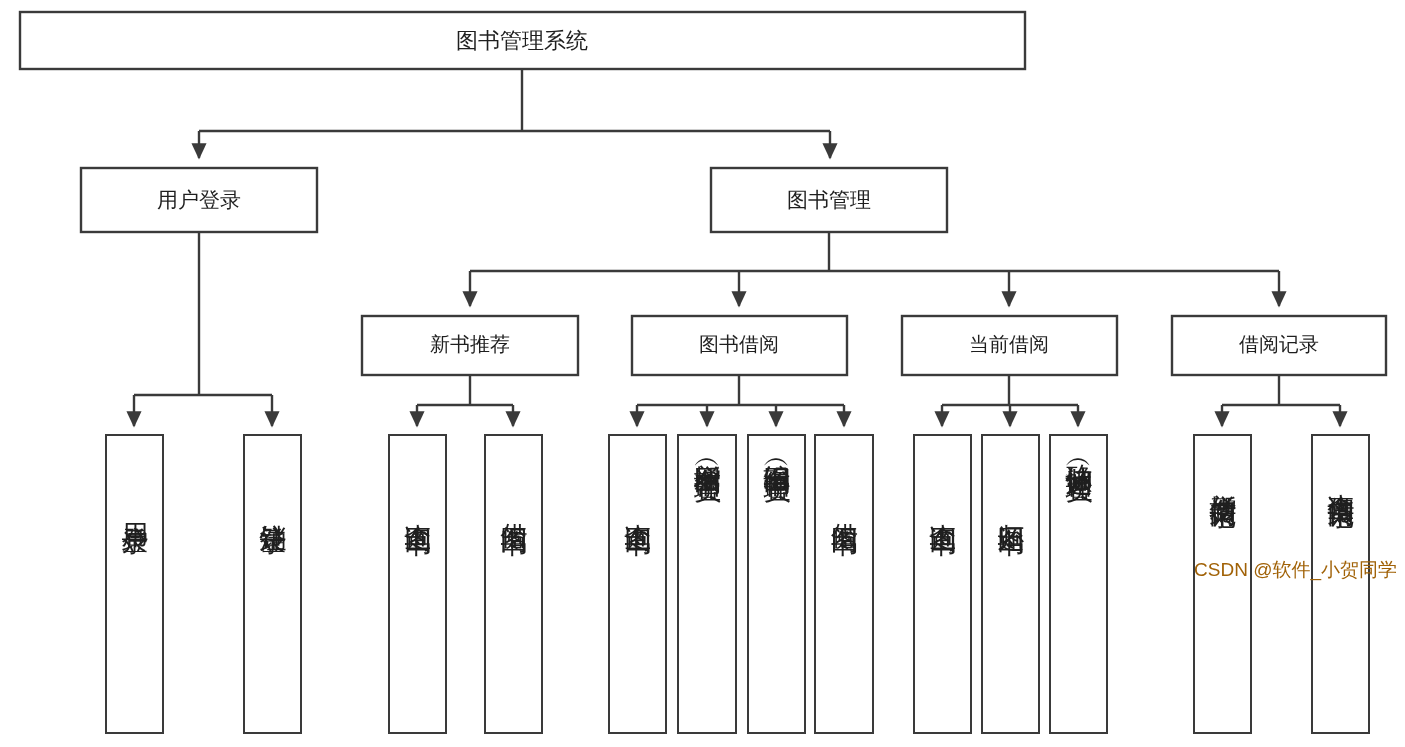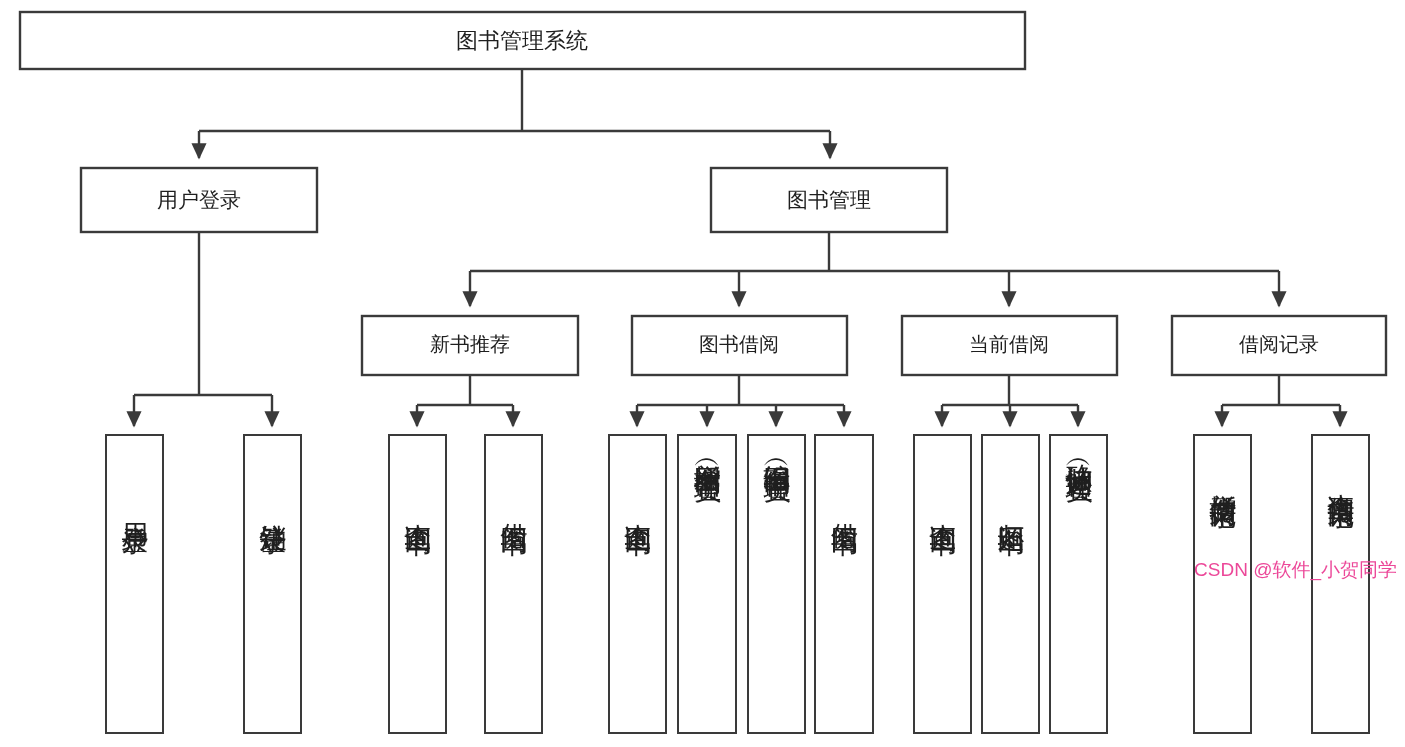--- a/index.html
+++ b/index.html
@@ -29,21 +29,21 @@
     position:absolute;left:0;right:0;
     writing-mode:vertical-rl;text-orientation:upright;
     font-family:"Liberation Sans","DejaVu Sans",sans-serif;
     font-size:27px;line-height:1.08;letter-spacing:2px;
     color:#1f1f1f;white-space:nowrap;
     display:flex;justify-content:flex-start;align-items:center;
   }
   .watermark{
     position:absolute;right:8px;bottom:6px;
     font-family:"Liberation Sans","DejaVu Sans",sans-serif;
-    font-size:19px;color:#ec4899;white-space:nowrap;
+    font-size:19px;color:#a16207;white-space:nowrap;
     pointer-events:none;
     padding-left:48px;
   }
 </style>
 </head>
 <body>
 
 <div id="diagram-root">
 
   <svg id="tree" viewBox="0 0 1405 747">

